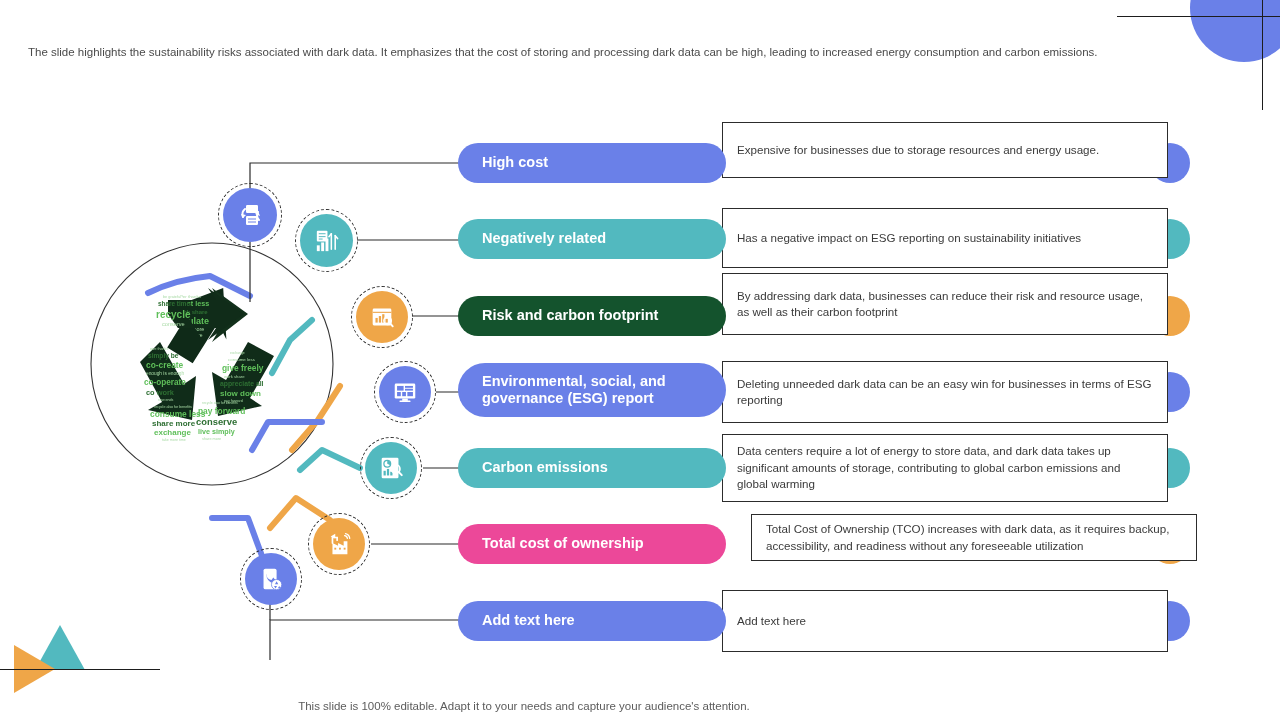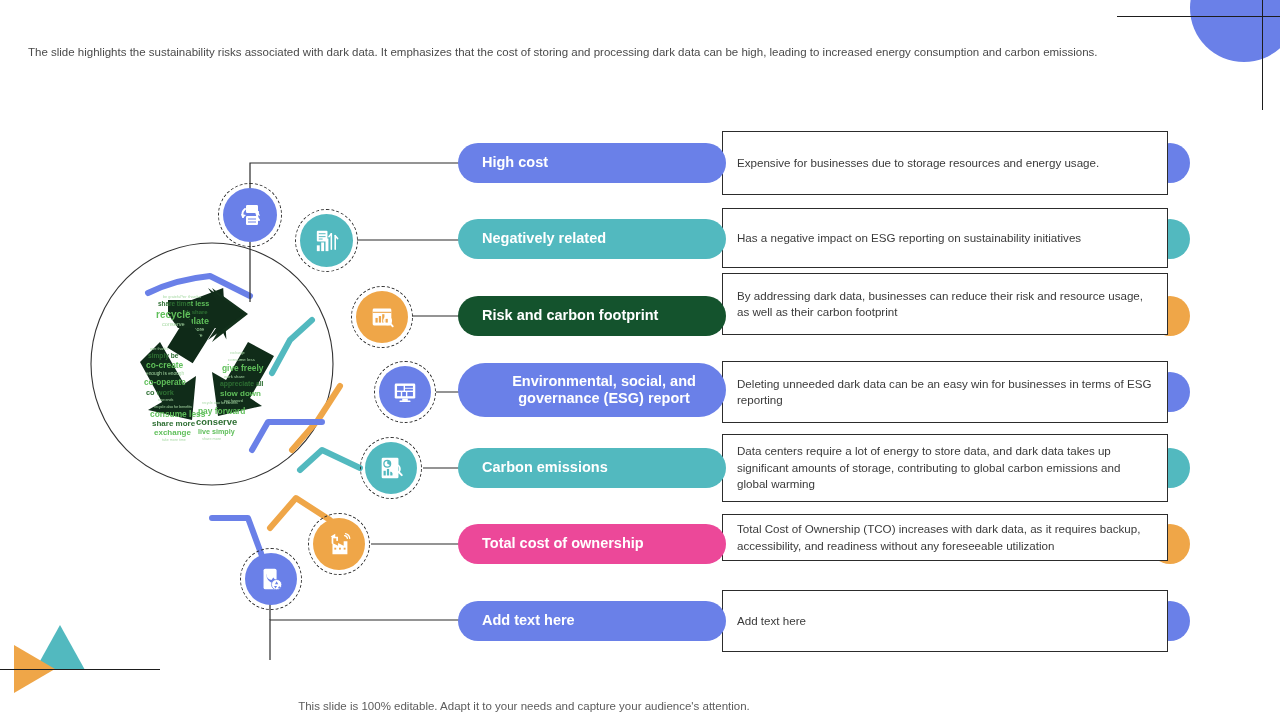--- a/index.html
+++ b/index.html
@@ -377,51 +377,51 @@
       <path d="M10.5 9.5 A5 5 0 0 0 15.5 16 L17.5 13.5 L20 16.5 L17 19.5 A10 10 0 0 1 10 11 Z" fill="#6a80e8"></path>
       <circle cx="21" cy="21" r="5.5" fill="#fff" stroke="#6a80e8" stroke-width="0.8"></circle>
       <path d="M21 17.5 L22.8 20.5 L19.2 20.5 Z" fill="#6a80e8"></path>
       <path d="M18.2 22.6 L21.5 22.6 L19.9 25.2 Z" fill="#6a80e8"></path>
       <path d="M23.8 22.6 L22.2 25.2 L25 24.4 Z" fill="#6a80e8"></path>
     </svg>
   </div>
 
   <div class="row">
     <div class="end-dot" style="left:1150px; top:23px; background:#6a80e8;"></div>
-    <div class="desc-box" style="left:722px; top:11px; width:446px; height:64px;">Expensive for businesses due to storage resources and energy usage.</div>
+    <div class="desc-box" style="left:722px; top:2px; width:446px; height:56px;">Expensive for businesses due to storage resources and energy usage.</div>
     <div class="pill" style="left:458px; top:23px; height:40px; background:#6a80e8;">High cost</div>
   </div>
 
   <div class="row">
     <div class="end-dot" style="left:1150px; top:99px; background:#52b9bf;"></div>
     <div class="desc-box" style="left:722px; top:88px; width:446px; height:60px;">Has a negative impact on ESG reporting on sustainability initiatives</div>
     <div class="pill" style="left:458px; top:99px; height:40px; background:#52b9bf;">Negatively related</div>
   </div>
 
   <div class="row">
     <div class="end-dot" style="left:1150px; top:176px; background:#efa648;"></div>
     <div class="desc-box" style="left:722px; top:153px; width:446px; height:62px;">By addressing dark data, businesses can reduce their risk and resource usage, as well as their carbon footprint</div>
     <div class="pill" style="left:458px; top:176px; height:40px; background:#14532d;">Risk and carbon footprint</div>
   </div>
 
   <div class="row">
     <div class="end-dot" style="left:1150px; top:252px; background:#6a80e8;"></div>
     <div class="desc-box" style="left:722px; top:241px; width:446px; height:62px;">Deleting unneeded dark data can be an easy win for businesses in terms of ESG reporting</div>
-    <div class="pill" style="left:458px; top:243px; height:54px; background:#6a80e8; border-radius:27px;text-align:center;">Environmental, social, and governance (ESG) report</div>
+    <div class="pill" style="left:458px; top:243px; height:54px; background:#6a80e8; border-radius:27px;">Environmental, social, and governance (ESG) report</div>
   </div>
 
   <div class="row">
     <div class="end-dot" style="left:1150px; top:328px; background:#52b9bf;"></div>
     <div class="desc-box" style="left:722px; top:314px; width:446px; height:68px;">Data centers require a lot of energy to store data, and dark data takes up significant amounts of storage, contributing to global carbon emissions and global warming</div>
     <div class="pill" style="left:458px; top:328px; height:40px; background:#52b9bf;">Carbon emissions</div>
   </div>
 
   <div class="row">
     <div class="end-dot" style="left:1150px; top:404px; background:#efa648;"></div>
-    <div class="desc-box" style="left:722px; top:394px; width:446px; height:47px;">Total Cost of Ownership (TCO) increases with dark data, as it requires backup, accessibility, and readiness without any foreseeable utilization</div>
+    <div class="desc-box" style="left:751px; top:394px; width:446px; height:47px;">Total Cost of Ownership (TCO) increases with dark data, as it requires backup, accessibility, and readiness without any foreseeable utilization</div>
     <div class="pill" style="left:458px; top:404px; height:40px; background:#ec4899;">Total cost of ownership</div>
   </div>
 
   <div class="row">
     <div class="end-dot" style="left:1150px; top:481px; background:#6a80e8;"></div>
     <div class="desc-box" style="left:722px; top:470px; width:446px; height:62px;">Add text here</div>
     <div class="pill" style="left:458px; top:481px; height:40px; background:#6a80e8;">Add text here</div>
   </div>
 
 </div>

